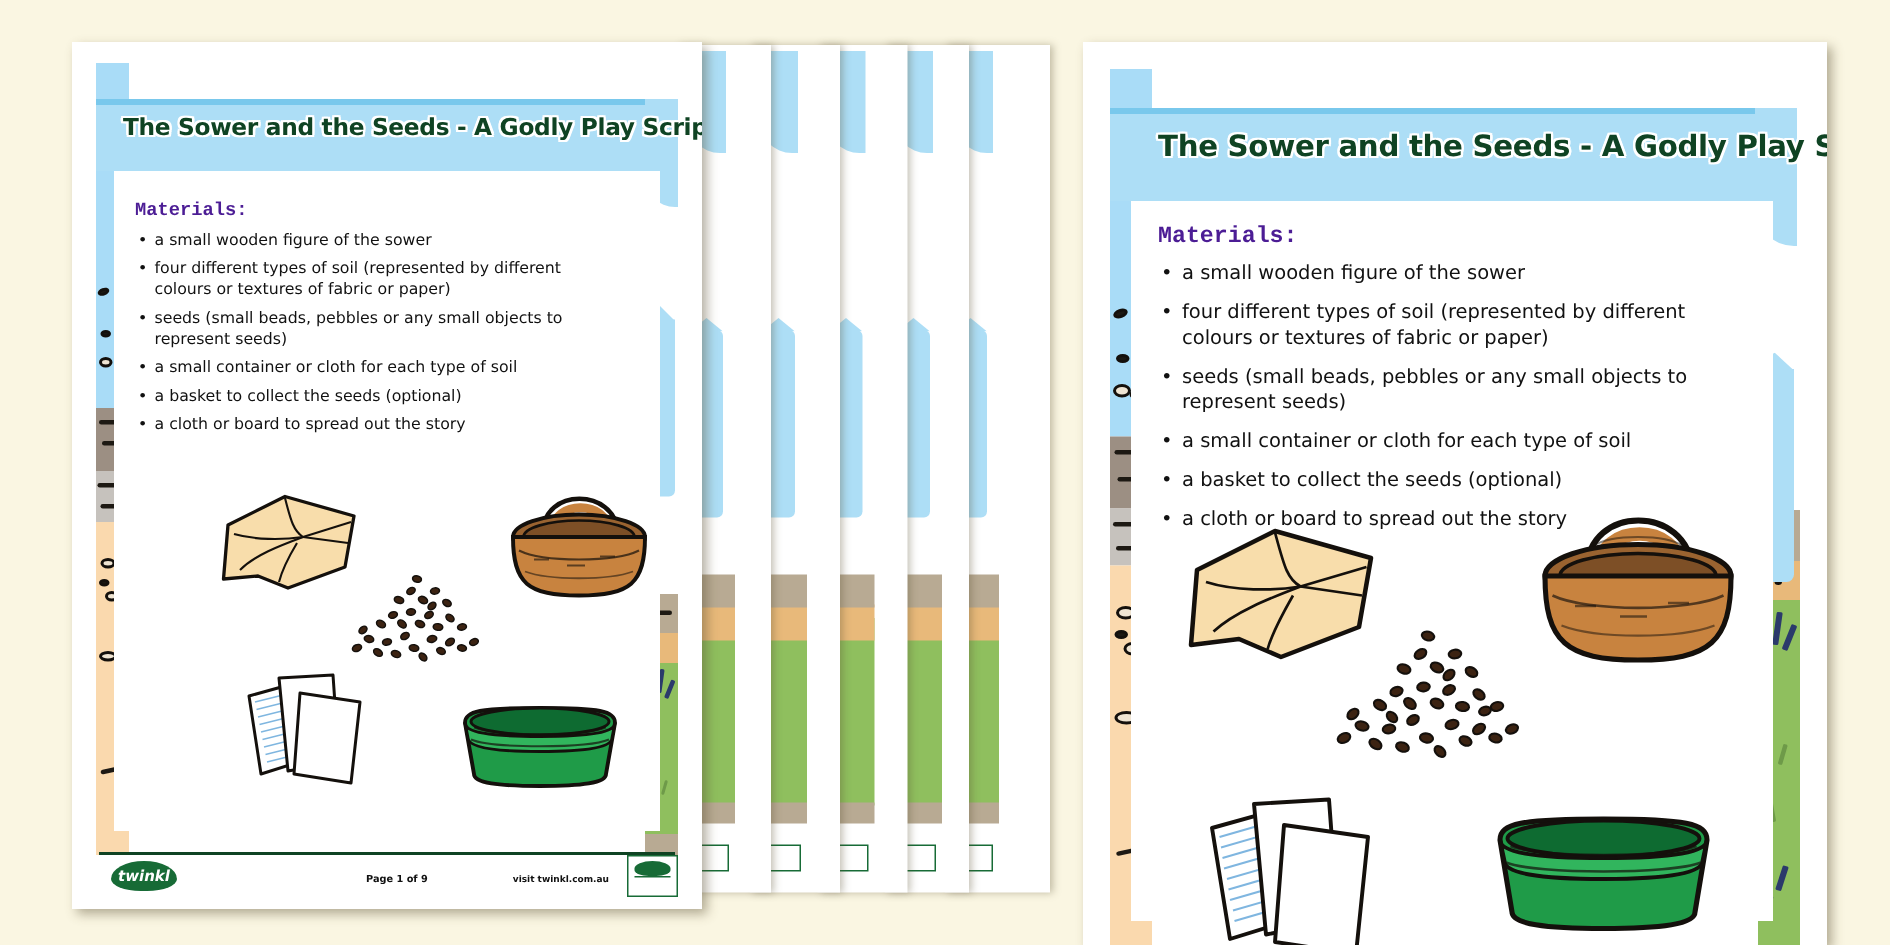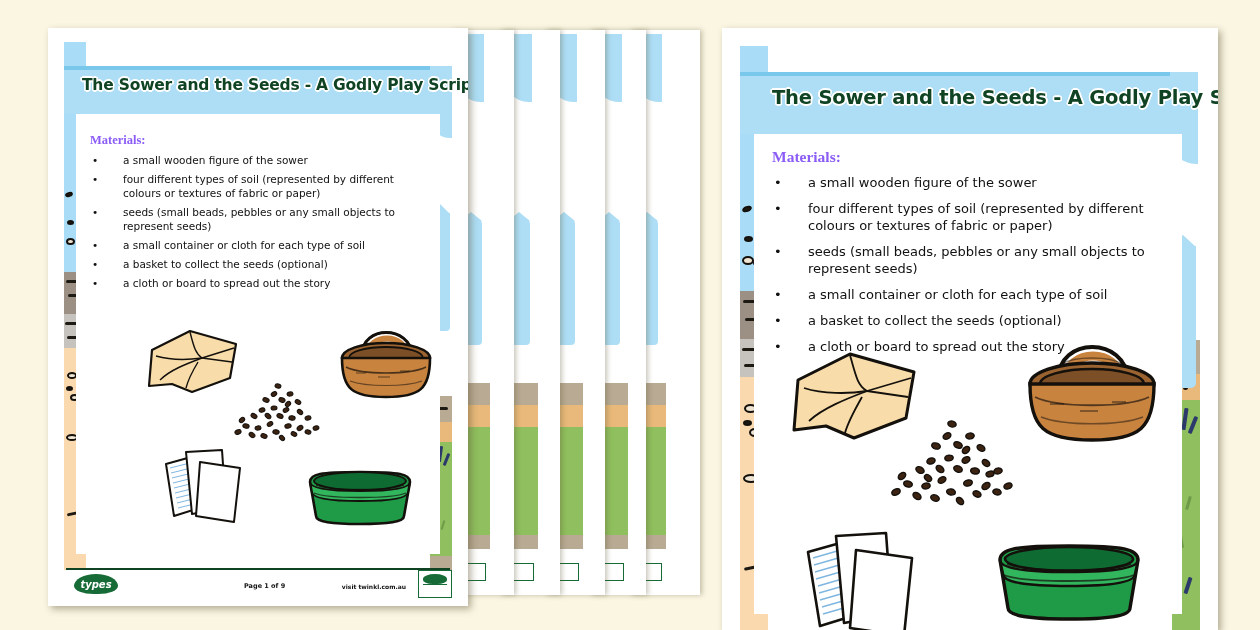--- a/index.html
+++ b/index.html
@@ -58,27 +58,27 @@
       -1.4px -1.4px 0 #fff,  1.4px -1.4px 0 #fff,
       -1.4px  1.4px 0 #fff,  1.4px  1.4px 0 #fff,
        0 -1.6px 0 #fff, 0 1.6px 0 #fff, -1.6px 0 0 #fff, 1.6px 0 0 #fff;
   }
   
   .content-card { position: absolute; background:#fff; }
 
   .mat-heading {
     position: absolute;
     font-weight: bold;
-    color: #8b5cf6;
-    font-family: Liberation Serif, serif;
+    color: #4c1d95;
+    font-family: Liberation Mono, monospace;
   }
   .bullets { position: absolute; }
   .bullet { display: flex; color:#111; font-family:"DejaVu Sans", sans-serif; }
   .bullet .dot { flex: 0 0 auto; }
-  .bullet .txt { flex: 1 1 auto; margin-left: 20px; }
+  .bullet .txt { flex: 1 1 auto; }
 
   
   .tab-shape { position:absolute; background:#addef6; }
 
   
   .illus { position:absolute; }
   svg { display:block; overflow: visible; }
 
   
   .foot-rule { position:absolute; height:2px; background:#0f4323; }
@@ -343,21 +343,21 @@
           <svg width="108" height="62" viewBox="0 0 108 62">
             <path d="M4,16 C4,8 14,6 54,6 C94,6 104,8 104,16 L98,50 C98,56 82,58 54,58 C26,58 10,56 10,50 Z" fill="#1f9b48" stroke="#14100c" stroke-width="2.6" stroke-linejoin="round"></path>
             <path d="M4,16 C4,22 20,25 54,25 C88,25 104,22 104,16 L102,26 C102,32 86,35 54,35 C22,35 6,32 6,26 Z" fill="#31b55d" stroke="#14100c" stroke-width="2" stroke-linejoin="round"></path>
             <ellipse cx="54" cy="15" rx="46" ry="9" fill="#0e6b31" stroke="#14100c" stroke-width="2"></ellipse>
             <path d="M10,19 C22,25 86,25 98,19" fill="none" stroke="#14100c" stroke-width="1.3" opacity=".7"></path>
             <path d="M8,27 C22,33 86,33 100,27" fill="none" stroke="#14100c" stroke-width="1.3" opacity=".7"></path>
           </svg>
         </div>
 
         <div class="foot-rule" style="left:18px; right:18px; bottom:36px;"></div>
-        <div class="twinkl-logo" style="left:26px; bottom:12px; width:44px; height:20px; font-size:10px;">types</div>
+        <div class="twinkl-logo" style="left:26px; bottom:12px; width:44px; height:20px; font-size:10px;">twinkl</div>
         <div class="foot-text" style="left:196px; bottom:16px; font-size:6.5px;">Page 1 of 9</div>
         <div class="foot-text" style="right:62px; bottom:16px; font-size:6px;">visit twinkl.com.au</div>
         <div class="twinkl-badge" style="right:16px; bottom:8px; width:34px; height:28px;">
           <div style="position:absolute; left:4px; top:3px; right:4px; height:10px; background:#176b36; border-radius:50% 50% 40% 40%;"></div>
           <div style="position:absolute; left:4px; bottom:4px; right:4px; height:9px; border-top:1px solid #176b36;"></div>
         </div>
 
       </div>
     </div>
   </div>

